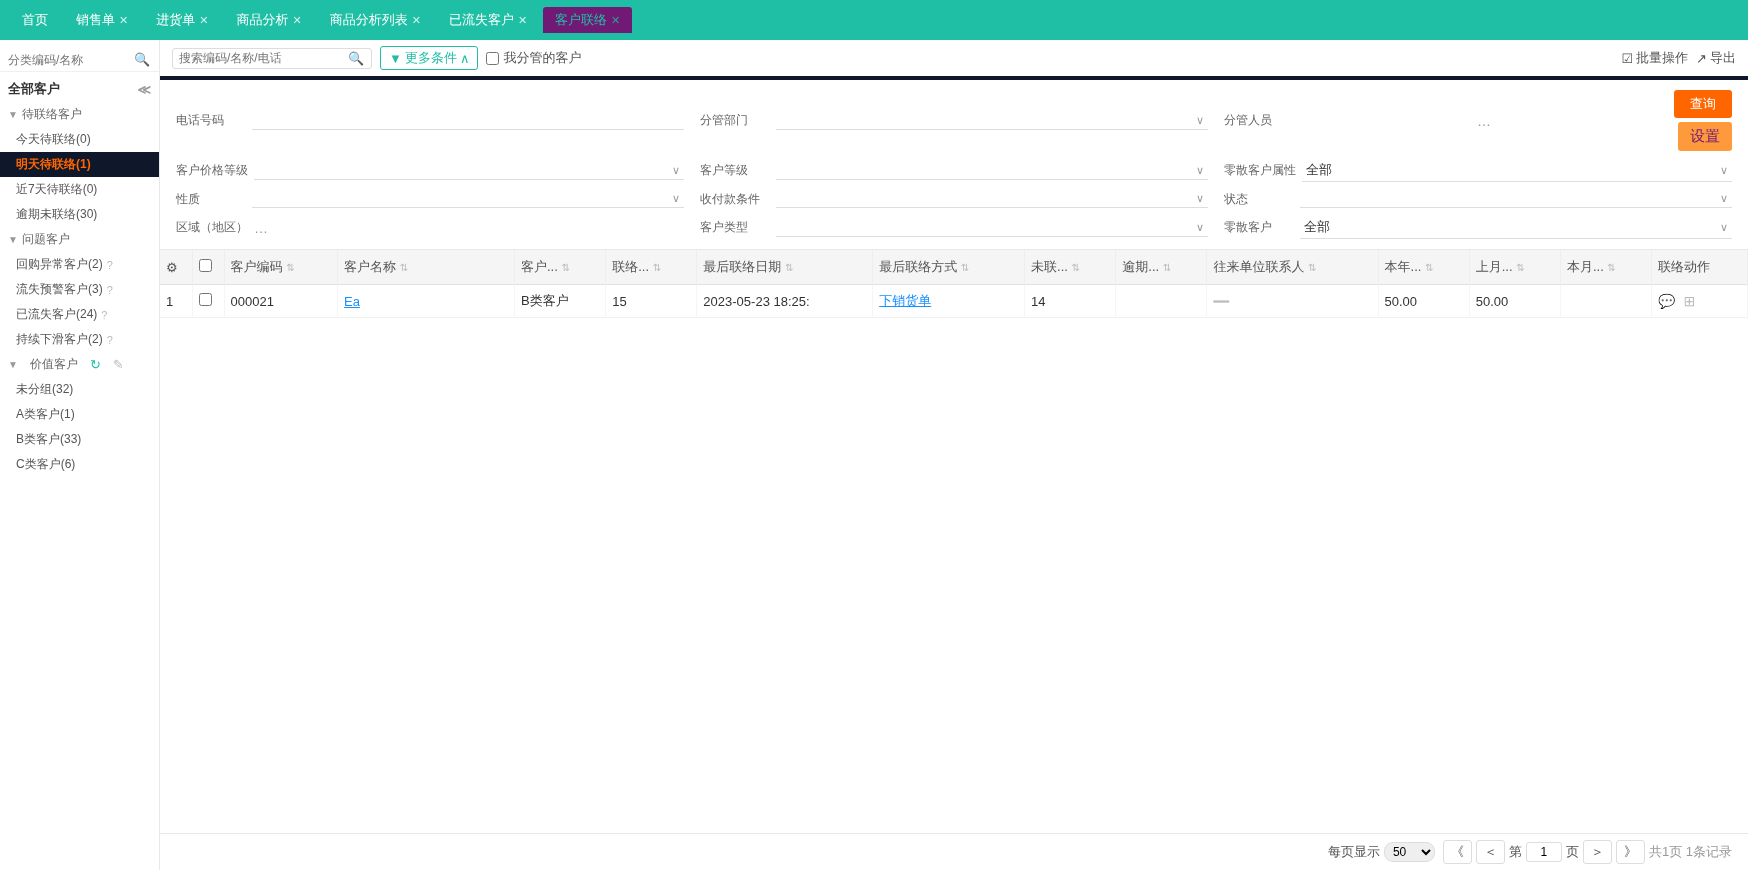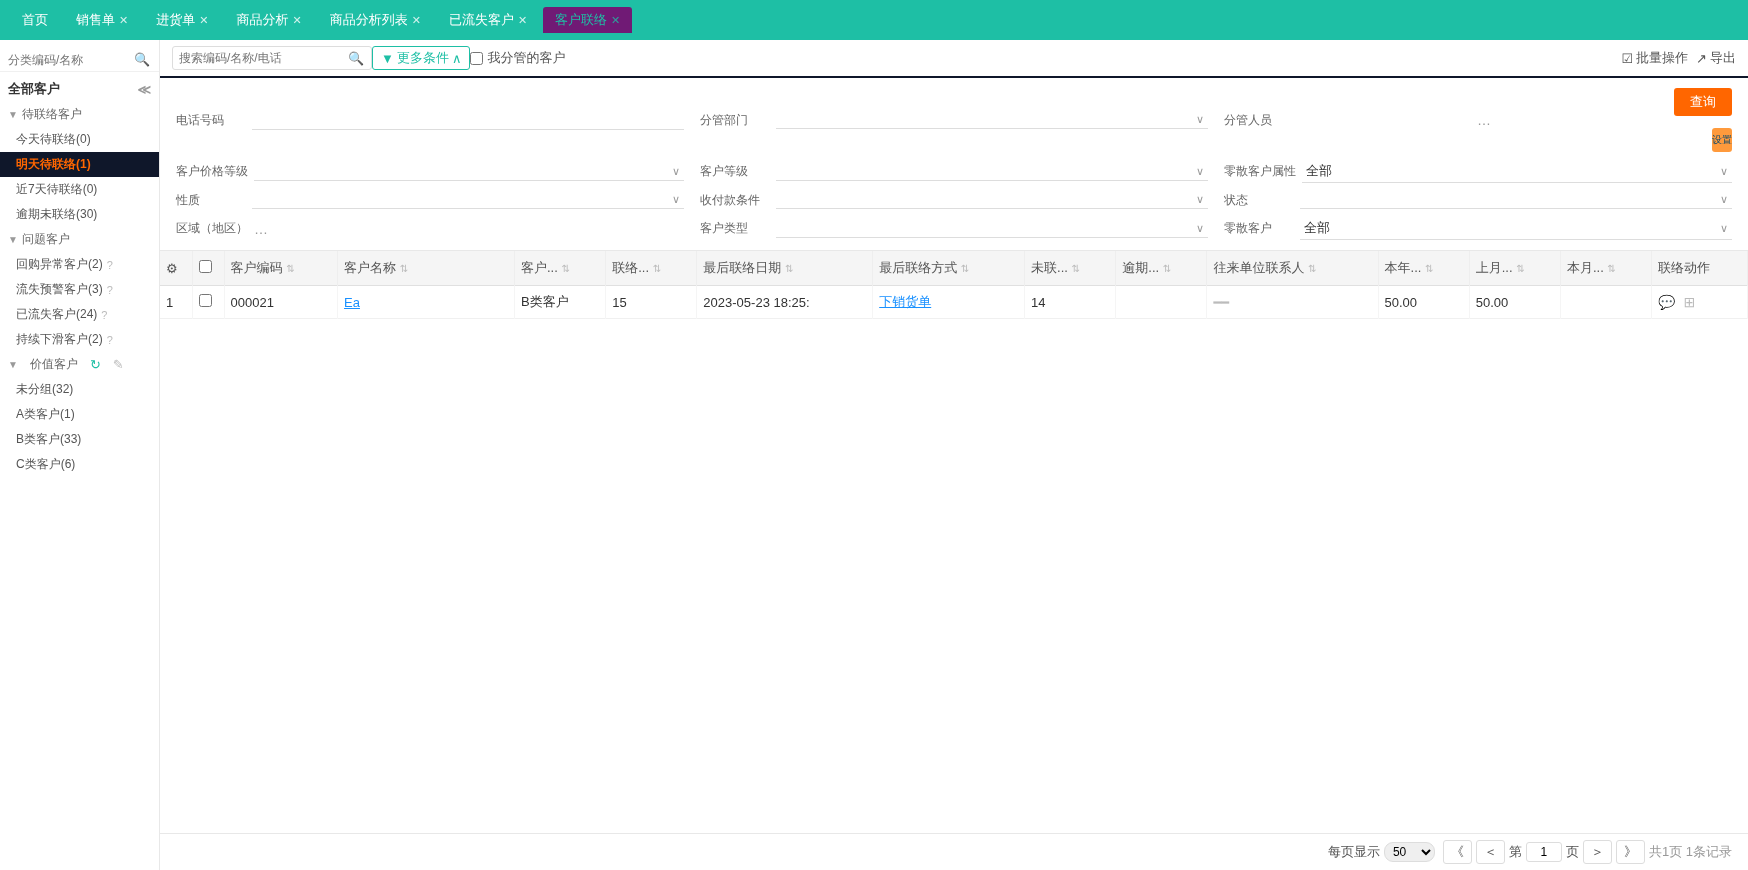--- a/index.html
+++ b/index.html
@@ -101,21 +101,23 @@
       flex-direction: column;
       overflow: hidden;
       background: #f5f5f5;
     }
 
     
     .toolbar {
       background: #fff;
       padding: 6px 12px;
       display: flex;
-      border-bottom: 2px solid #0f172a;
+      align-items: center;
+      gap: 8px;
+      border-bottom: 4px solid #0f172a;
     }
     .search-input-wrap {
       display: flex;
       align-items: center;
       border: 1px solid #ddd;
       border-radius: 3px;
       padding: 2px 6px;
       background: #fff;
       width: 200px;
     }
@@ -213,34 +215,34 @@
       background: #ff6600;
       color: #fff;
       border: none;
       border-radius: 3px;
       padding: 5px 16px;
       cursor: pointer;
       font-size: 13px;
     }
     .btn-settings {
       background: #ff9a3c;
-      color: #0c4a6e;
+      color: #701a75;
       border: none;
       border-radius: 3px;
-      padding: 5px 0;
-      cursor: pointer;
-      font-size: 10px;
+      padding: 5px 12px;
+      cursor: pointer;
+      font-size: 15px;
       margin-top: 4px;
     }
     .filter-actions {
       display: flex;
       flex-direction: column;
       align-items: flex-end;
       justify-content: flex-start;
-      gap: 8px;
+      gap: 0;
     }
 
     
     .table-wrap {
       flex: 1;
       overflow: auto;
       background: #fff;
       margin: 0;
     }
     table {

